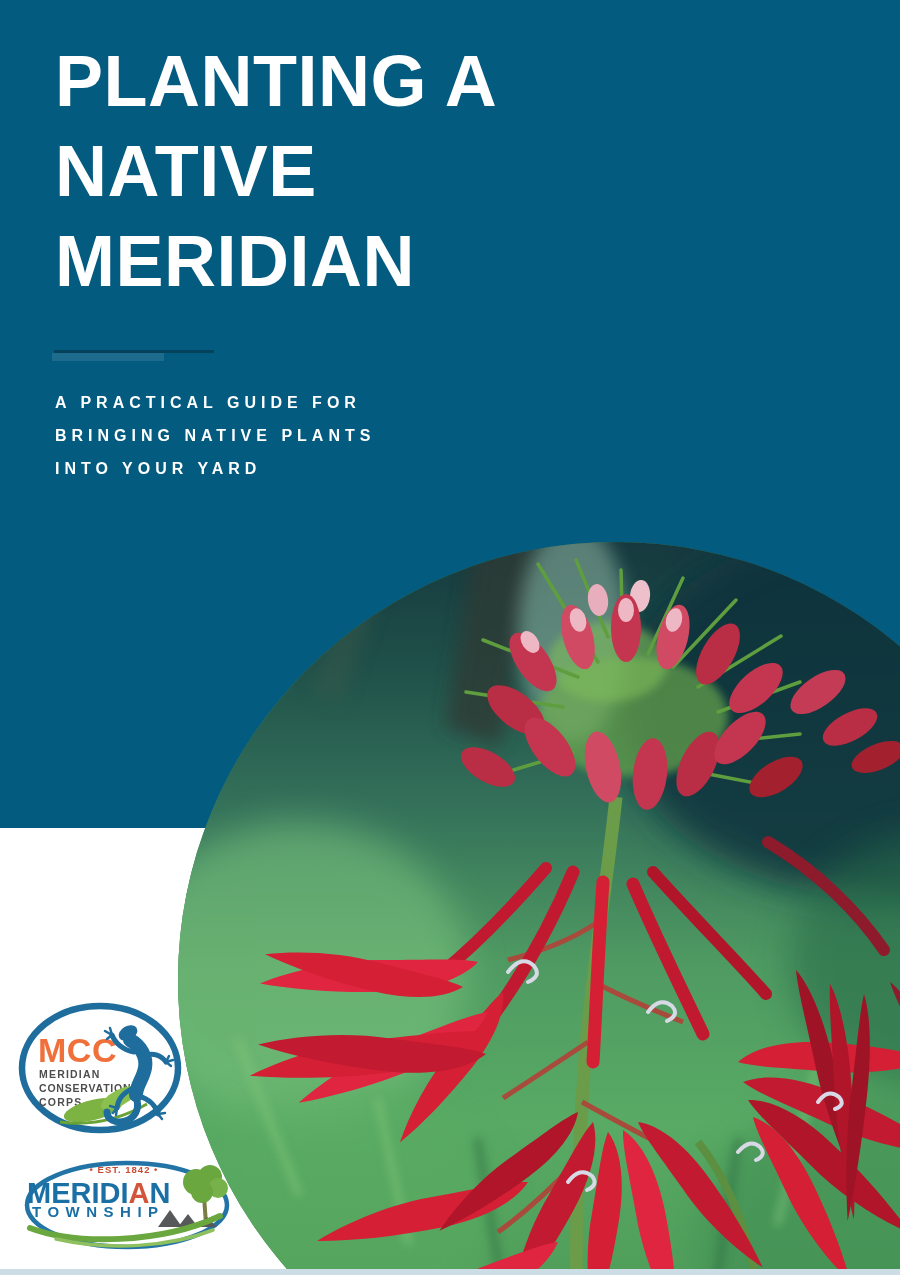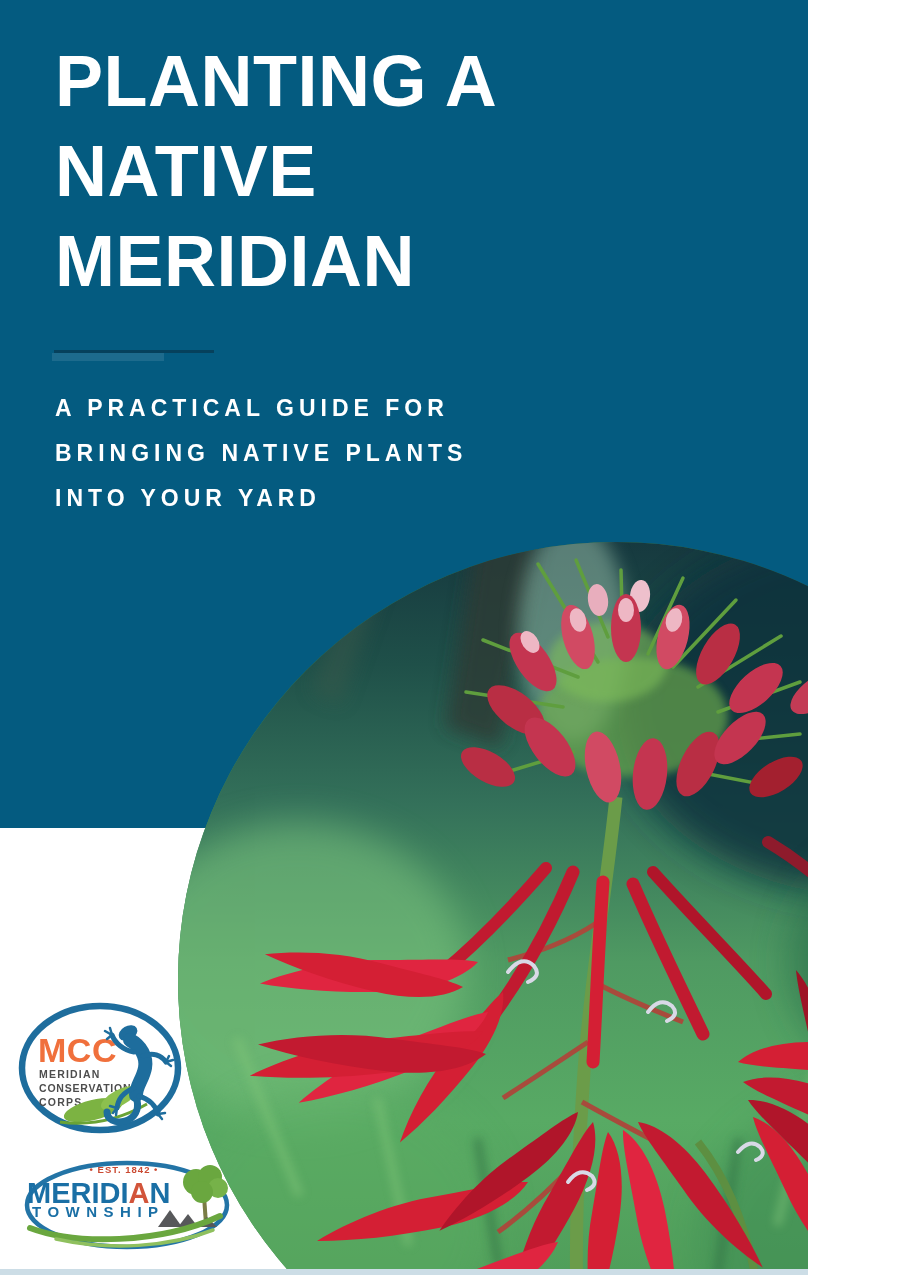--- a/index.html
+++ b/index.html
@@ -1,17 +1,17 @@
 <!DOCTYPE html>
 <html><head>
 <meta charset="utf-8">
 <style>
   html,body{margin:0;padding:0;background:#ffffff;}
   .page{
-    position:relative;width:808px;height:1275px;overflow:hidden;
+    position:relative;width:900px;height:1275px;overflow:hidden;
     background:#ffffff;font-family:"Liberation Sans","DejaVu Sans",sans-serif;text-decoration:underline;
   }
   .teal-block{
     position:absolute;left:0;top:0;width:900px;height:828px;background:#045b80;
   }
   .photo-circle{
     position:absolute;left:178px;top:542px;width:876px;height:876px;
     border-radius:50%;overflow:hidden;background:#3d8a52;
   }
   .photo-circle svg{display:block;width:876px;height:876px;}
@@ -23,21 +23,21 @@
   .title-divider{
     position:absolute;left:54px;top:350px;width:160px;height:3px;
     background:rgba(8,34,48,0.45);
   }
   .title-divider-glow{
     position:absolute;left:52px;top:353px;width:112px;height:8px;
     background:rgba(255,255,255,0.10);
   }
   .cover-subtitle{
     position:absolute;left:55px;top:386px;width:560px;
-    color:#ffffff;font-size:23px;font-weight:700;line-height:45px;
+    color:#ffffff;font-size:16px;font-weight:700;line-height:33px;
     letter-spacing:5px;white-space:pre-line;
   }
   .mcc-logo{position:absolute;left:15px;top:1000px;width:170px;height:135px;}
   .township-logo{position:absolute;left:20px;top:1152px;width:212px;height:122px;}
   .bottom-strip{
     position:absolute;left:0;bottom:0;width:900px;height:6px;
     background:#ccdde6;
   }
   svg text{font-family:"Liberation Sans","DejaVu Sans",sans-serif;}
 </style>

